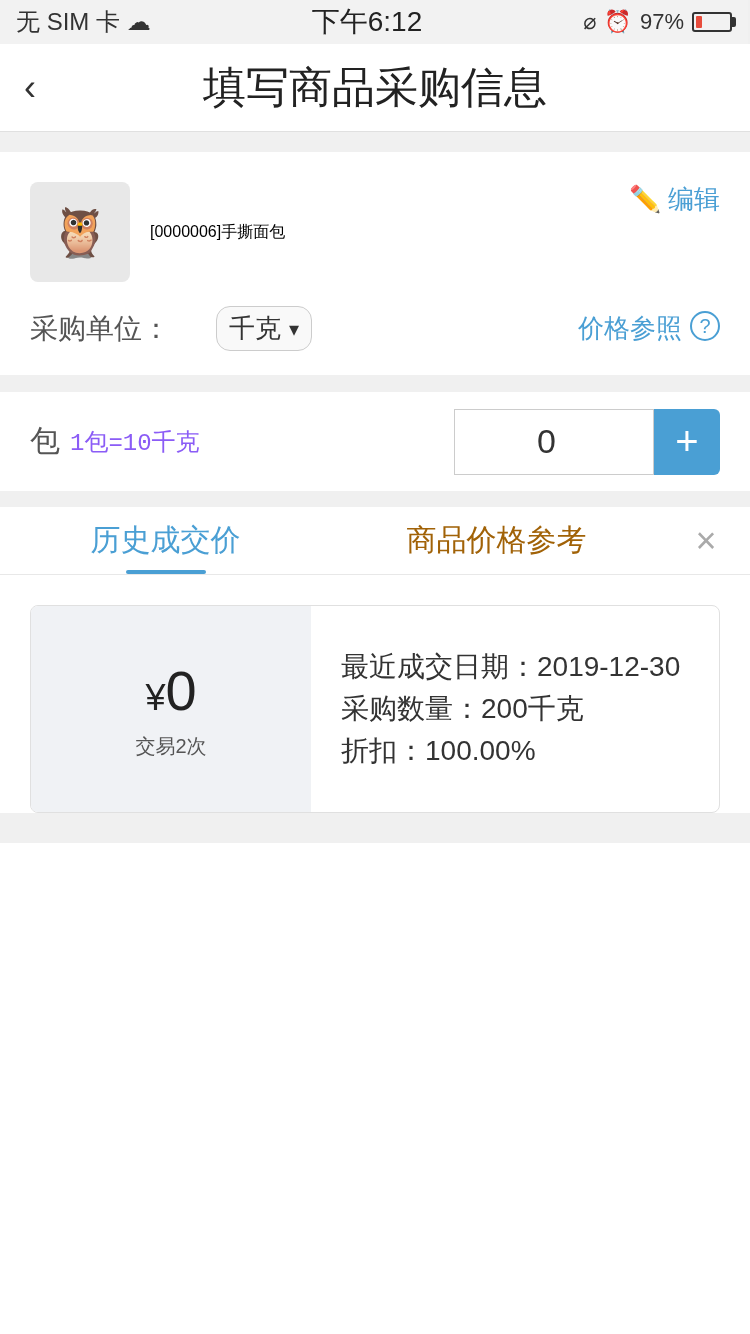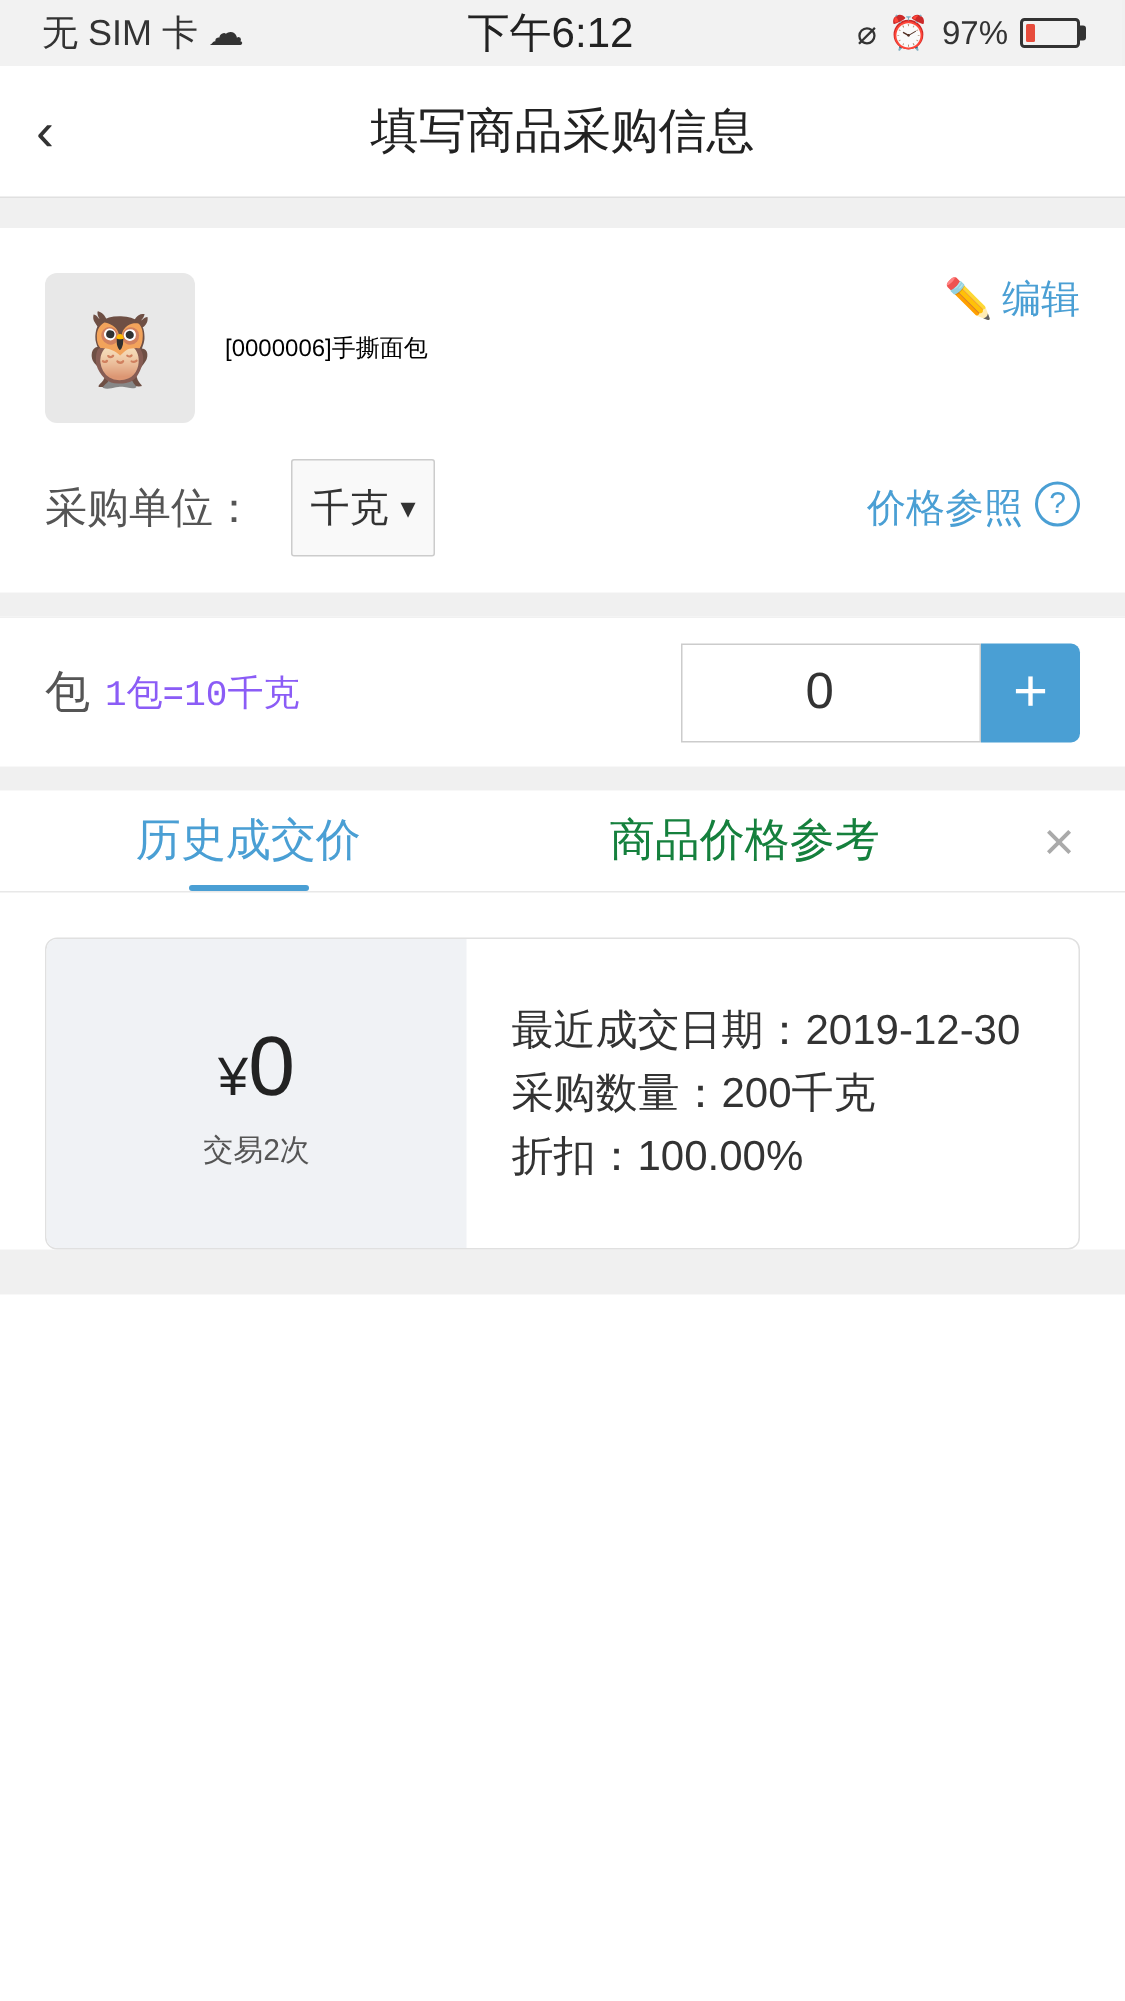--- a/index.html
+++ b/index.html
@@ -13,21 +13,21 @@
     }
 
     
     .status-bar {
       width: 748px;
       height: 44px;
       background: #f2f2f2;
       display: flex;
       align-items: center;
       justify-content: space-between;
-      padding: 0 28px;
+      padding: 0 16px;
       font-size: 26px;
       color: #333;
     }
     .status-left {
       display: flex;
       align-items: center;
       gap: 10px;
       font-size: 24px;
     }
     .status-center {
@@ -87,21 +87,21 @@
     .nav-back {
       position: absolute;
       left: 24px;
       font-size: 36px;
       color: #333;
       cursor: pointer;
       display: flex;
       align-items: center;
     }
     .nav-title {
-      font-size: 32px;
+      font-size: 43px;
       font-weight: 500;
       color: #222;
     }
 
     
     .product-card {
       background: #fff;
       margin-top: 20px;
       padding: 30px 30px 24px 30px;
     }
@@ -149,27 +149,28 @@
       display: flex;
       align-items: center;
       gap: 24px;
       font-size: 28px;
       color: #555;
     }
     .unit-dropdown {
       display: flex;
       align-items: center;
       border: 1px solid #ccc;
-      border-radius: 2px;
-      padding: 14px 12px;
+      border-radius: 14px;
+      padding: 4px 12px;
       font-size: 26px;
       color: #333;
       background: #f9f9f9;
       cursor: pointer;
       gap: 8px;
+      margin-left: 22px;
     }
     .price-ref {
       display: flex;
       align-items: flex-start;
       gap: 8px;
       color: #4a9fd4;
       font-size: 26px;
       cursor: pointer;
     }
     .help-circle {
@@ -249,21 +250,21 @@
       display: flex;
       align-items: center;
       border-bottom: 1px solid #e8e8e8;
       position: relative;
       height: 68px;
     }
     .tab-item {
       flex: 1;
       text-align: center;
       font-size: 30px;
-      color: #15803d;
+      color: #a16207;
       cursor: pointer;
       height: 100%;
       display: flex;
       align-items: center;
       justify-content: center;
       position: relative;
     }
     .tab-item.active {
       color: #4a9fd4;
     }

